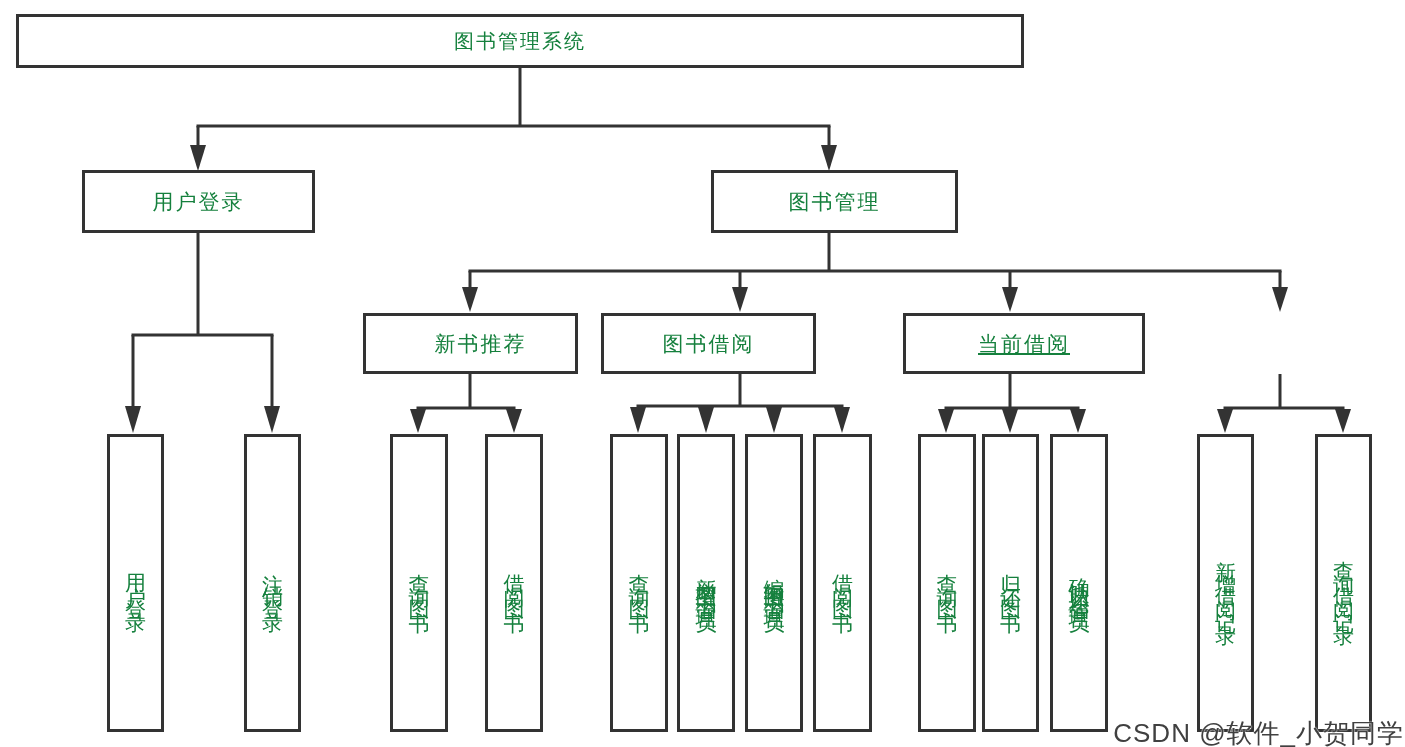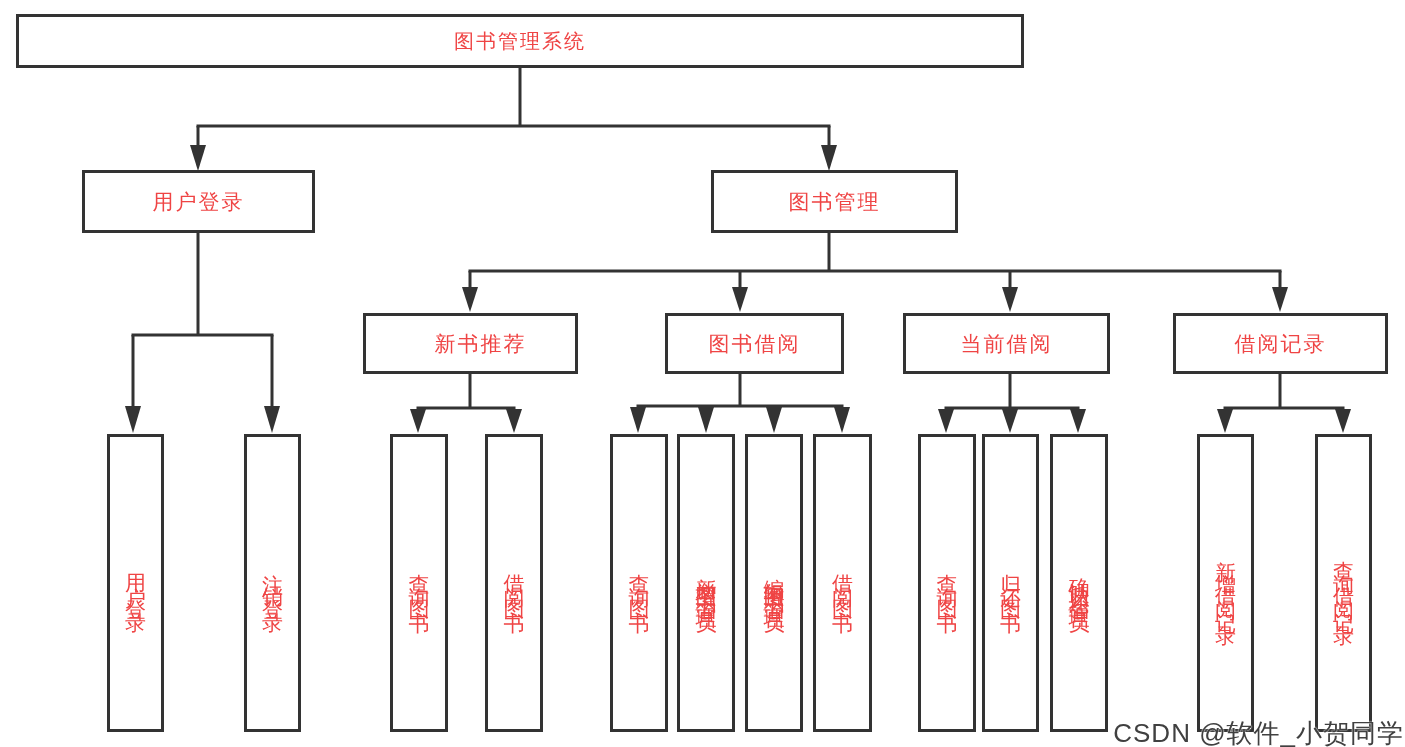--- a/index.html
+++ b/index.html
@@ -9,21 +9,21 @@
     background:#ffffff;
     font-family:"Liberation Sans","DejaVu Sans",sans-serif;
     overflow:hidden;
   }
   .wires{position:absolute;left:0;top:0;width:1405px;height:747px;}
   .box{
     position:absolute;
     box-sizing:border-box;
     background:#ffffff;
     border:3px solid #333333;
-    color:#ef4444;
+    color:#15803d;
     display:flex;
     align-items:center;
     justify-content:center;
     text-align:left;
   }
   .h-label{font-size:21px;letter-spacing:2px;}
   .root-label{font-size:20px;letter-spacing:2px;}
   .v-label{
     writing-mode:vertical-rl;
     text-orientation:mixed;
@@ -109,28 +109,25 @@
   <div class="box" style="left:82px;top:170px;width:233px;height:63px;">
     <span class="h-label">用户登录</span>
   </div>
   <div class="box" style="left:711px;top:170px;width:247px;height:63px;">
     <span class="h-label">图书管理</span>
   </div>
 
   <div class="box" style="left:363px;top:313px;width:215px;height:61px;padding-left:20px;">
     <span class="h-label">新书推荐</span>
   </div>
-  <div class="box" style="left:665px;top:313px;width:179px;height:61px;">
+  <div class="box" style="left:601px;top:313px;width:215px;height:61px;">
     <span class="h-label">图书借阅</span>
   </div>
-  <div class="box" style="left:903px;top:313px;width:207px;height:61px;">
+  <div class="box" style="left:903px;top:313px;width:242px;height:61px;text-decoration:underline;">
     <span class="h-label">当前借阅</span>
-  </div>
-  <div class="box" style="left:1173px;top:313px;width:215px;height:61px;">
-    <span class="h-label">借阅记录</span>
   </div>
 
   <div class="box" style="left:107px;top:434px;width:57px;height:298px;">
     <span class="v-label">用户登录</span>
   </div>
   <div class="box" style="left:244px;top:434px;width:57px;height:298px;">
     <span class="v-label">注销登录</span>
   </div>
 
   <div class="box" style="left:390px;top:434px;width:58px;height:298px;">

